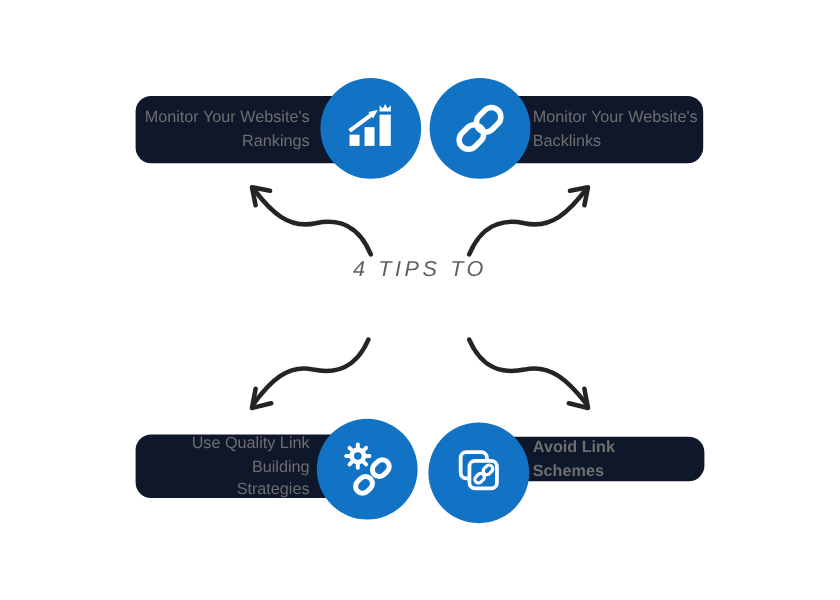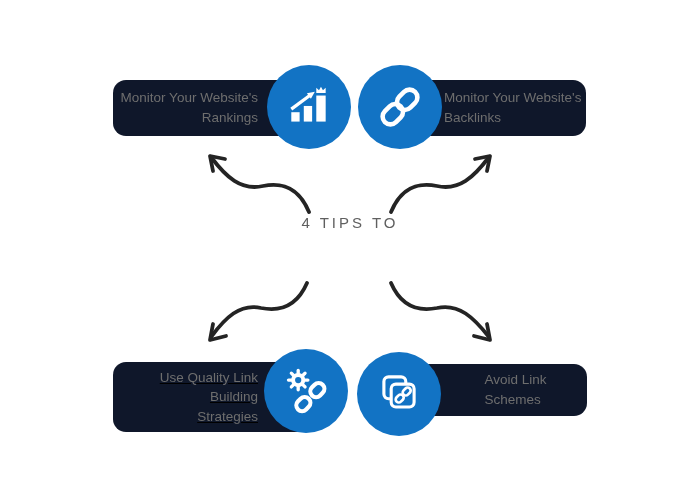--- a/index.html
+++ b/index.html
@@ -7,22 +7,22 @@
     position:relative;
     width:700px;height:500px;
     background:#ffffff;
     overflow:hidden;
     font-family:"Liberation Sans", sans-serif;
   }
   .arrows{position:absolute;left:0;top:0;z-index:1;}
   .kicker{
     position:absolute;left:0;right:0;top:214px;
     text-align:center;
-    font-size:15px;letter-spacing:3px;
-    color:#5f5f5f;z-index:2;
+    font-size:18px;letter-spacing:3px;
+    color:#5f5f5f;z-index:2;font-style:italic;
   }
   .main-title{
     position:absolute;left:0;right:0;top:237px;
     text-align:center;z-index:2;
   }
   .main-title span{
     display:inline-block;
     font-family:"DejaVu Sans", sans-serif;
     font-weight:800;
     font-size:21px;
@@ -41,23 +41,23 @@
     z-index:2;
     box-sizing:border-box;
   }
   .pill-label{
     font-size:13.5px;line-height:1.45;color:#6e6e6e;
     white-space:pre-line;
   }
   .pill-tl{left:113px;top:80px;width:199px;height:56px;justify-content:flex-end;padding-right:54px;}
   .pill-tl .pill-label{text-align:right;}
   .pill-tr{left:388px;top:80px;width:198px;height:56px;justify-content:flex-start;padding-left:56px;}
-  .pill-bl{left:113px;top:362px;width:199px;height:70px;justify-content:flex-end;padding-right:54px;text-decoration:underline;}
+  .pill-bl{left:113px;top:362px;width:199px;height:53px;justify-content:flex-end;padding-right:54px;}
   .pill-bl .pill-label{text-align:right;}
-  .pill-br{left:388px;top:364px;width:199px;height:52px;justify-content:center;padding-left:56px;}
+  .pill-br{left:388px;top:364px;width:199px;height:37px;justify-content:flex-start;padding-left:56px;font-weight:bold;}
   .badge{
     position:absolute;width:84px;height:84px;border-radius:50%;
     background:#1273c4;z-index:3;
     display:flex;align-items:center;justify-content:center;
   }
   .badge-tl{left:267px;top:65px;}
   .badge-tr{left:358px;top:65px;}
   .badge-bl{left:264px;top:349px;}
   .badge-br{left:357px;top:352px;}
 </style>

